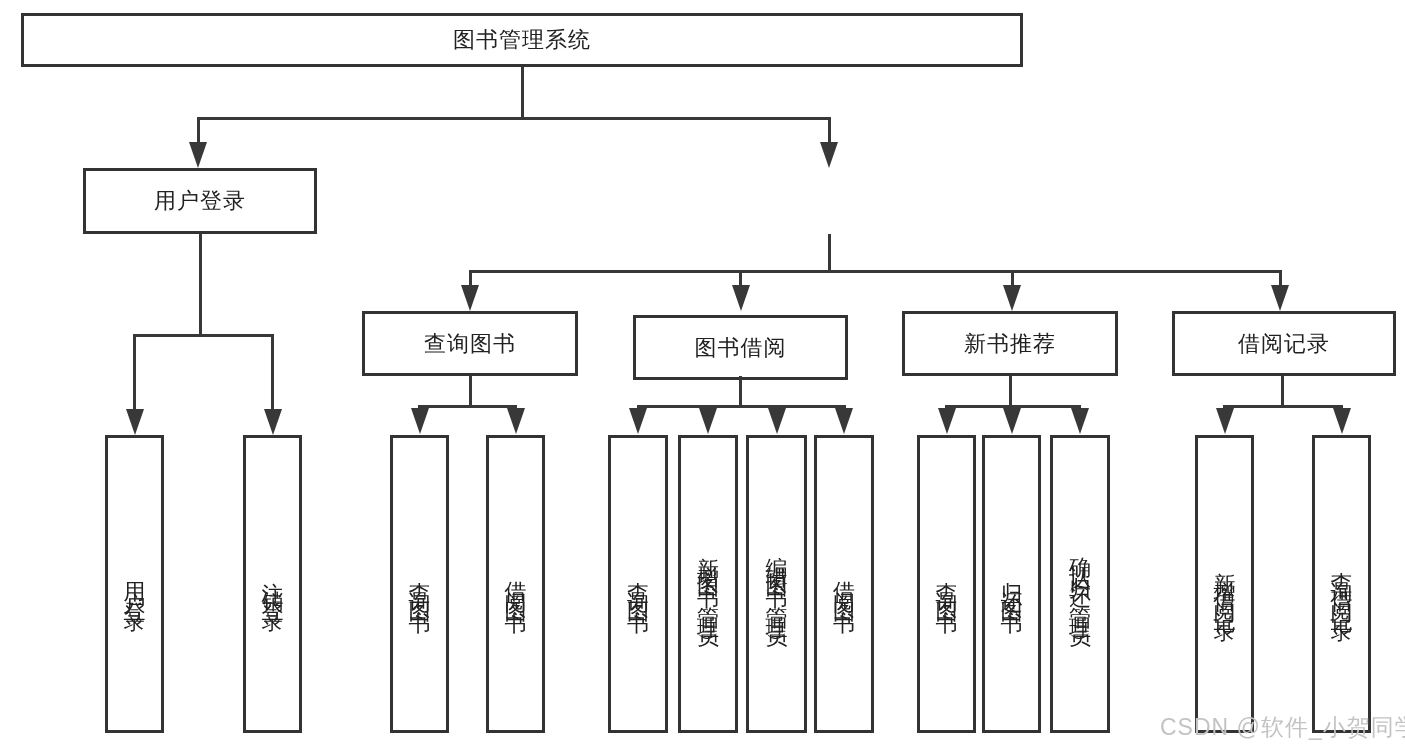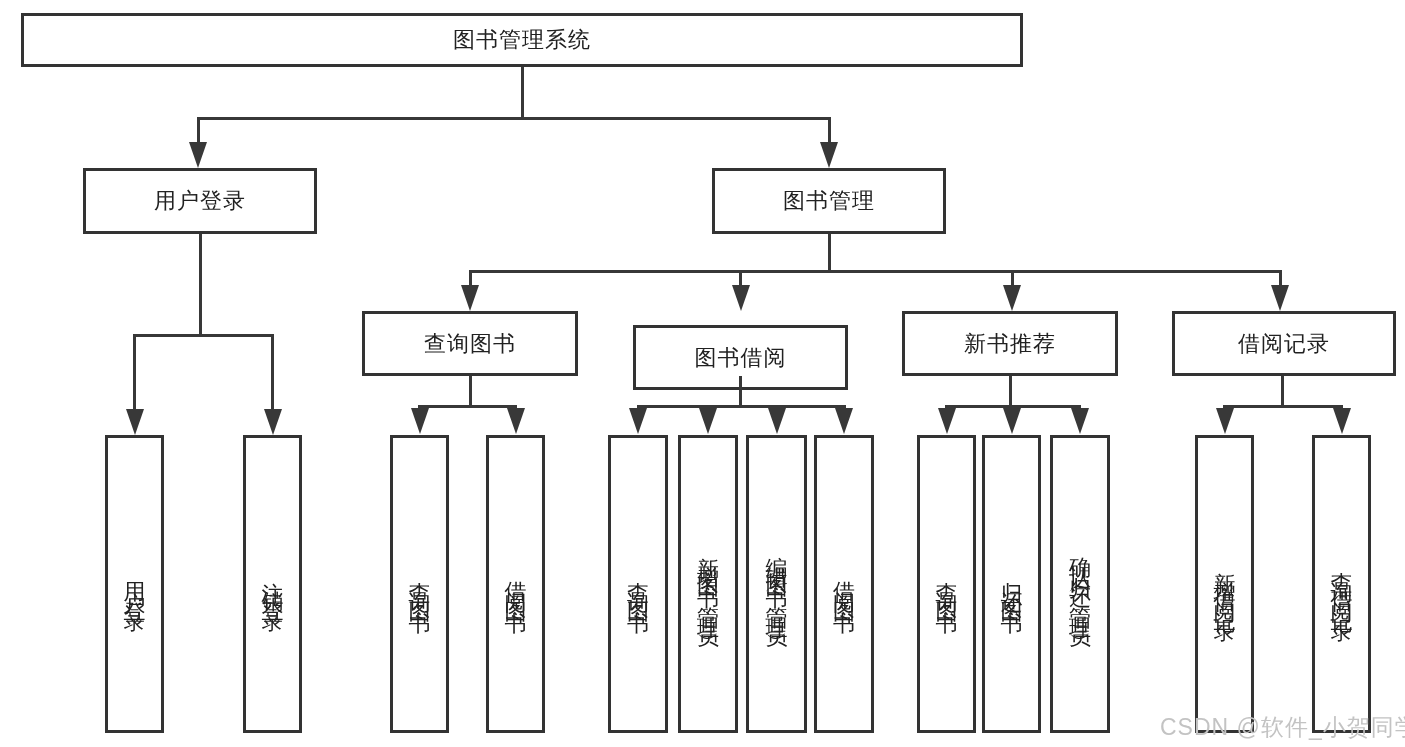--- a/index.html
+++ b/index.html
@@ -52,24 +52,23 @@
   }
 </style>
 </head>
 <body>
 
 <div class="canvas">
 
   <div class="box" style="left:21px;top:13px;width:1002px;height:54px;">图书管理系统</div>
 
   <div class="box" style="left:83px;top:168px;width:234px;height:66px;">用户登录</div>
-  <div class="box" style="left:712px;top:168px;width:234px;height:66px;">图书管理</div>
 
   <div class="box" style="left:362px;top:311px;width:216px;height:65px;">查询图书</div>
-  <div class="box" style="left:633px;top:325px;width:215px;height:65px;">图书借阅</div>
+  <div class="box" style="left:633px;top:315px;width:215px;height:65px;">图书借阅</div>
   <div class="box" style="left:902px;top:311px;width:216px;height:65px;">新书推荐</div>
   <div class="box" style="left:1172px;top:311px;width:224px;height:65px;">借阅记录</div>
 
   <div class="box leaf" style="left:105px;width:59px;">
     <span class="vtext">用户登录</span>
   </div>
   <div class="box leaf" style="left:243px;width:59px;">
     <span class="vtext">注销登录</span>
   </div>
 

